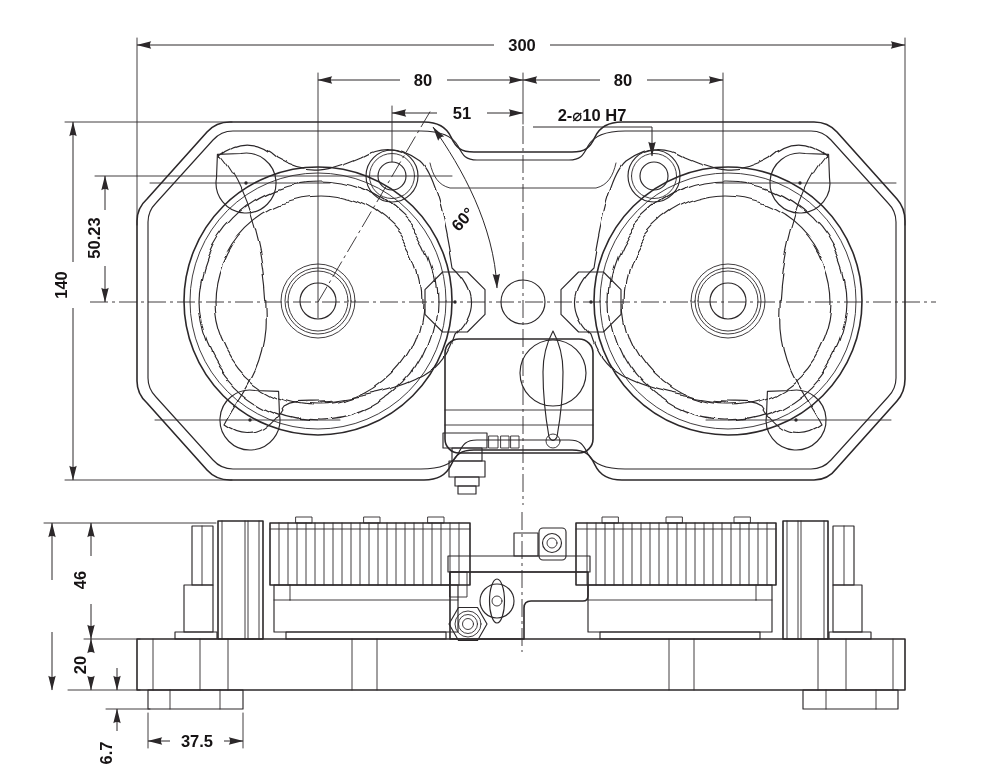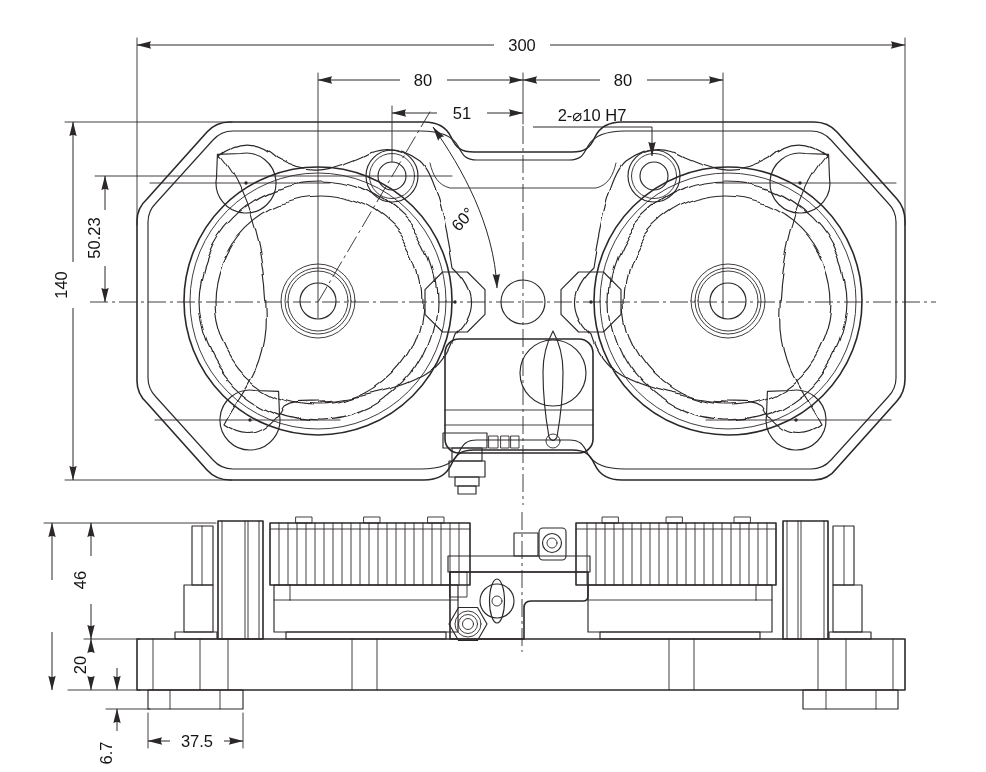--- a/index.html
+++ b/index.html
@@ -1,16 +1,16 @@
 <!DOCTYPE html>
 <html><head>
 <meta charset="utf-8">
 <style>
   html,body{margin:0;padding:0;background:#ffffff;}
-  .stage{position:relative;width:986px;height:772px;background:#14b8a6;overflow:hidden;}
+  .stage{position:relative;width:986px;height:772px;background:#14b8a6;overflow:hidden;font-weight:bold;}
   svg{display:block;}
   .ln  {fill:none;stroke:#2c282a;stroke-width:1.6;stroke-linejoin:round;stroke-linecap:round;}
   .md  {fill:none;stroke:#2c282a;stroke-width:1.15;stroke-linejoin:round;stroke-linecap:round;}
   .tn  {fill:none;stroke:#2c282a;stroke-width:0.9;stroke-linejoin:round;stroke-linecap:round;}
   .dl  {fill:none;stroke:#2c282a;stroke-width:1;}
   .cl  {fill:none;stroke:#2c282a;stroke-width:0.9;stroke-dasharray:18 4 3 4;}
   .dot {fill:#2c282a;stroke:none;}
   text.dim{font-family:"Liberation Sans","DejaVu Sans",sans-serif;font-size:16.5px;fill:#161314;}
   .mid{text-anchor:middle;}
 </style>

